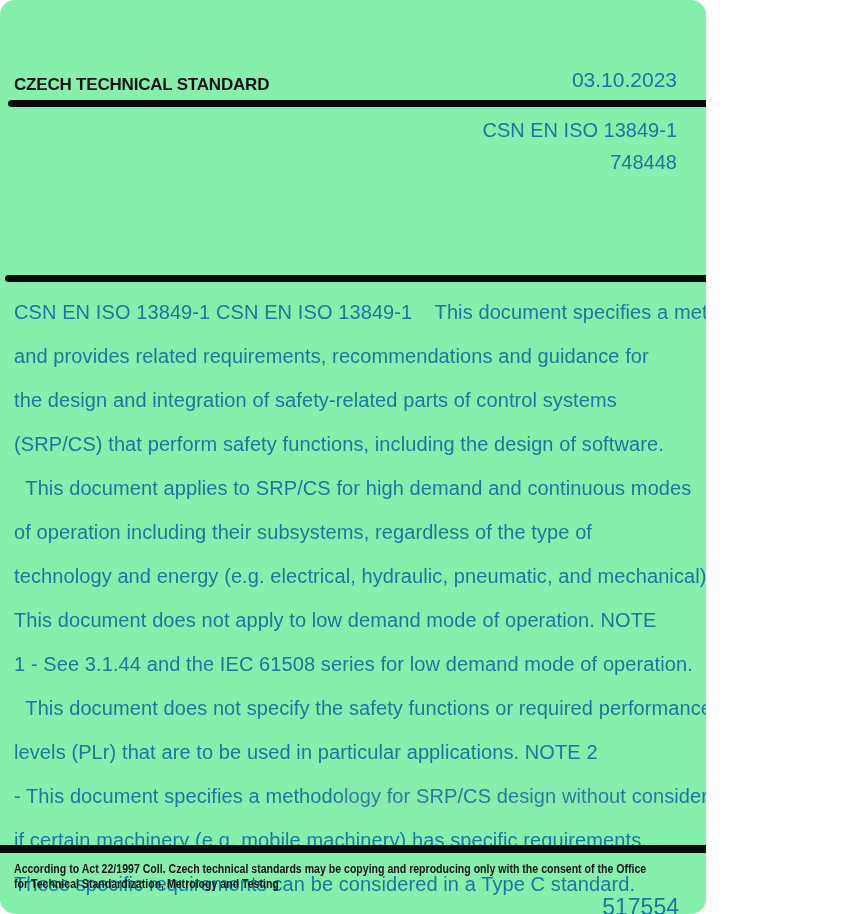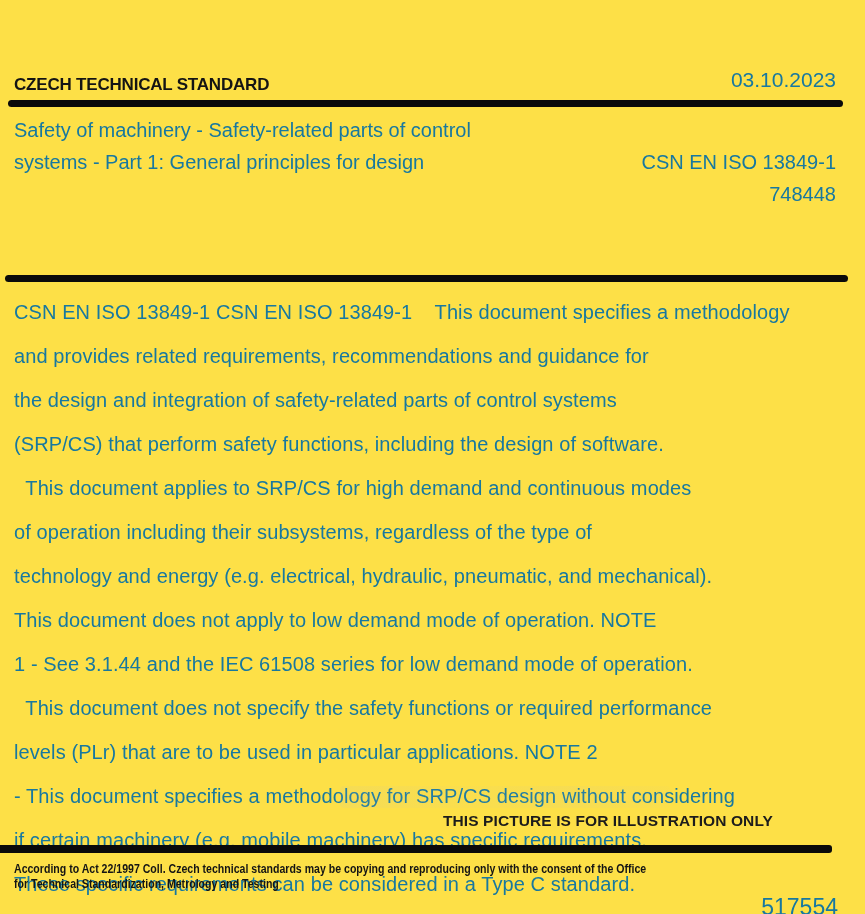--- a/index.html
+++ b/index.html
@@ -2,25 +2,26 @@
 <html><head>
 <meta charset="utf-8">
 <style>
   html, body {
     margin: 0;
     padding: 0;
     background: #ffffff;
   }
   .page {
     position: relative;
-    width: 865px;
+    width: 706px;
     height: 914px;
-    background: #fde047;
+    background: #86efac;
     font-family: "Liberation Sans", "DejaVu Sans", sans-serif;
     overflow: hidden;
+    border-radius: 15px;
   }
   
   .header-label {
     position: absolute;
     left: 14px;
     top: 75px;
     font-size: 17px;
     font-weight: bold;
     letter-spacing: -0.2px;
     color: #141414;
@@ -63,21 +64,20 @@
     white-space: pre-wrap;
   }
   .code-block {
     position: absolute;
     right: 29px;
     top: 114px;
     text-align: right;
     font-size: 20px;
     line-height: 32px;
     color: #1778A0;
-    margin-top: 32px;
   }
   
   .abstract {
     position: absolute;
     left: 14px;
     top: 290px;
     width: 843px;
     font-size: 20px;
     line-height: 44px;
     letter-spacing: 0.1px;
@@ -141,22 +141,20 @@
 </style>
 </head>
 <body>
 
 <div class="page">
 
   <div class="header-label">CZECH TECHNICAL STANDARD</div>
   <div class="header-date">03.10.2023</div>
   <div class="rule rule-header"></div>
 
-  <div class="doc-title">Safety of machinery - Safety-related parts of control
-systems - Part 1: General principles for design</div>
   <div class="code-block">
     <div>CSN EN ISO 13849-1</div>
     <div>748448</div>
   </div>
 
   <div class="rule rule-body"></div>
   <div class="abstract">CSN EN ISO 13849-1 CSN EN ISO 13849-1    This document specifies a methodology
 and provides related requirements, recommendations and guidance for
 the design and integration of safety-related parts of control systems
 (SRP/CS) that perform safety functions, including the design of software.
@@ -166,20 +164,19 @@
 This document does not apply to low demand mode of operation. NOTE
 1 - See 3.1.44 and the IEC 61508 series for low demand mode of operation.
   This document does not specify the safety functions or required performance
 levels (PLr) that are to be used in particular applications. NOTE 2
 - This document specifies a methodology for SRP/CS design without considering
 if certain machinery (e.g. mobile machinery) has specific requirements.
 These specific requirements can be considered in a Type C standard.
   This document does not give specific requirements for the design</div>
 
   <div class="ghost-smudge"></div>
-  <div class="notice">THIS PICTURE IS FOR ILLUSTRATION ONLY</div>
 
   <div class="footer-bar"></div>
   <div class="copyright">According to Act 22/1997 Coll. Czech technical standards may be copying and reproducing only with the consent of the Office
 for Technical Standardization, Metrology and Testing</div>
   <div class="order-number">517554</div>
 
 </div>
 
 </body></html>

